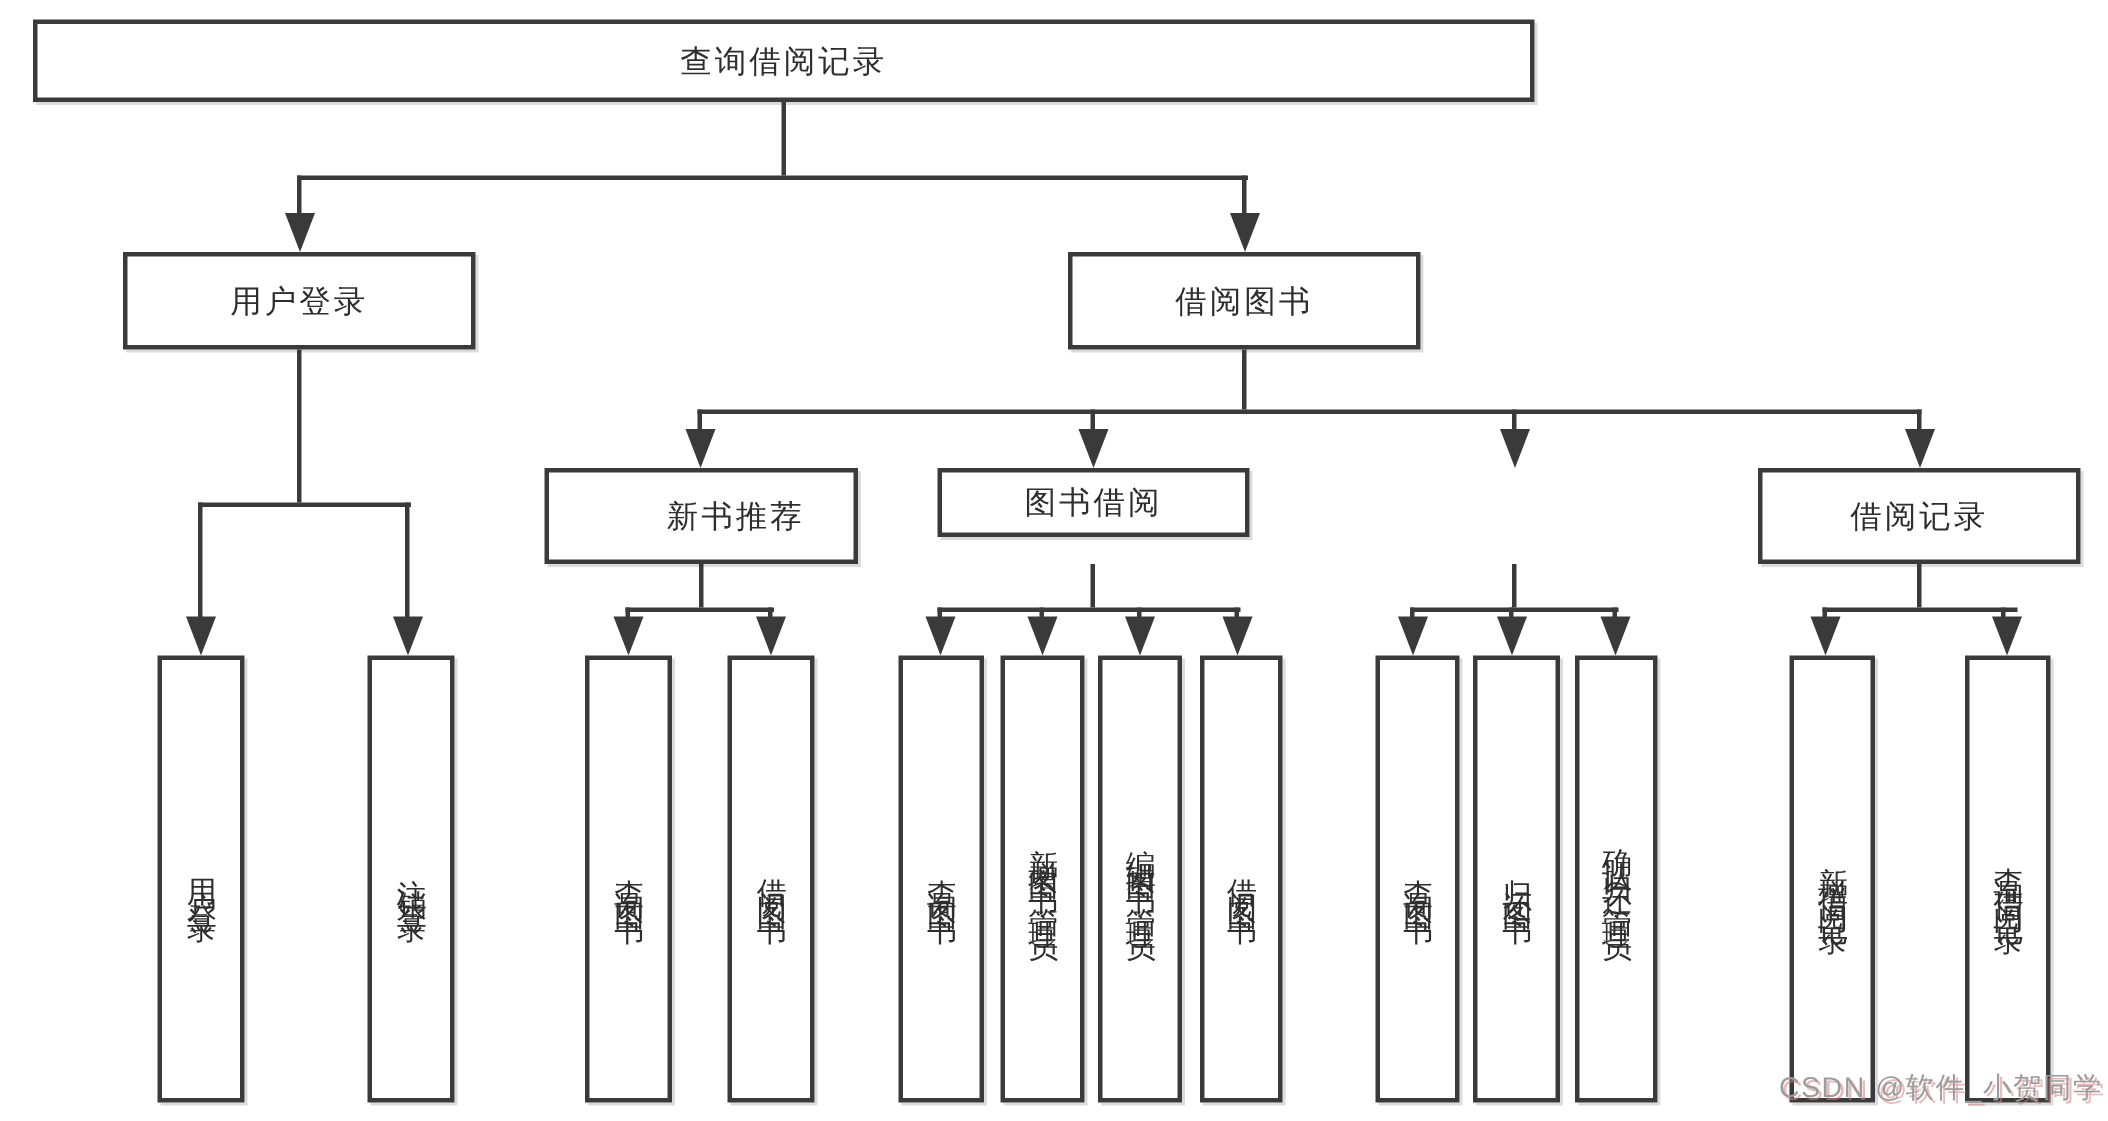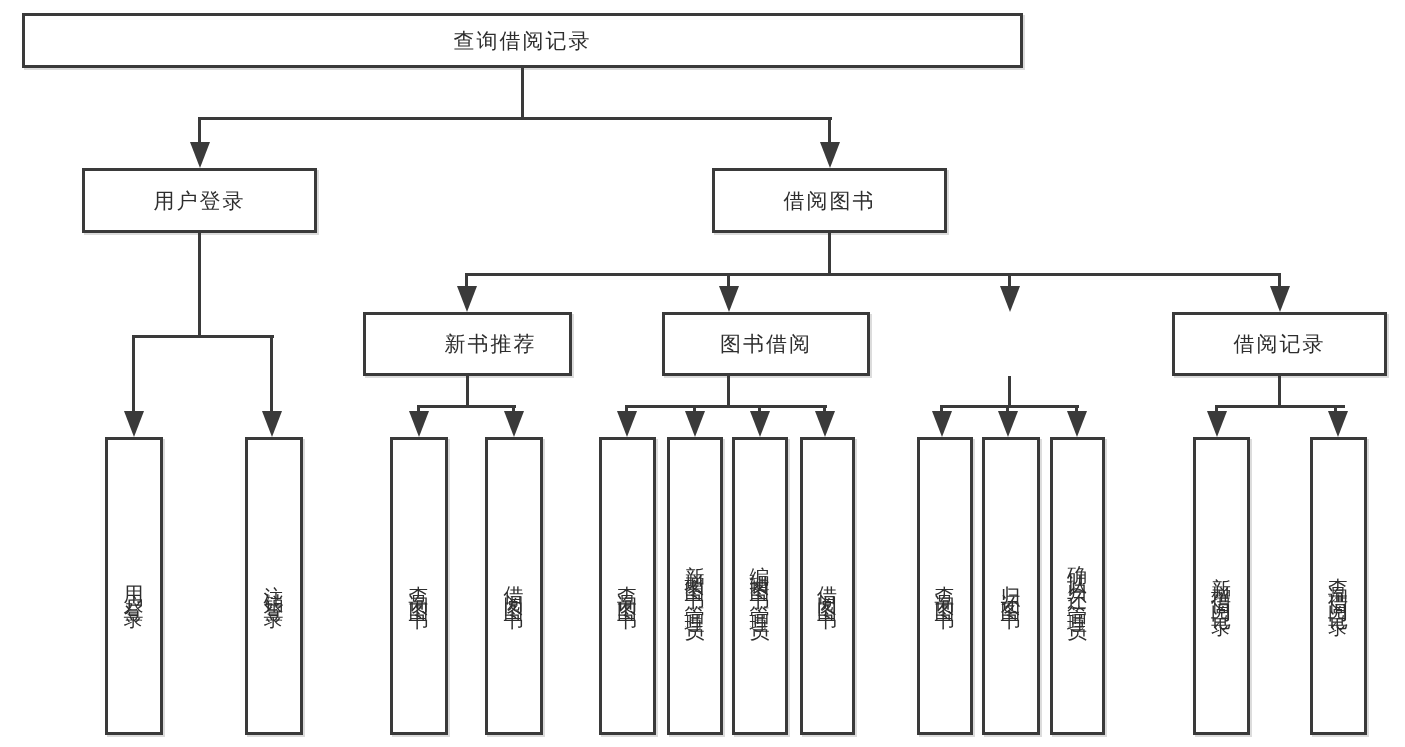--- a/index.html
+++ b/index.html
@@ -34,21 +34,21 @@
 <body>
 
 <div id="canvas">
 
   <div class="box" style="left:22px;top:13px;width:1001px;height:55px;">查询借阅记录</div>
 
   <div class="box" style="left:82px;top:168px;width:235px;height:65px;">用户登录</div>
   <div class="box" style="left:712px;top:168px;width:235px;height:65px;">借阅图书</div>
 
   <div class="box" style="left:363px;top:312px;width:209px;height:64px;padding-left:46px;">新书推荐</div>
-  <div class="box" style="left:662px;top:312px;width:208px;height:64px;">图书借阅</div>
+  <div class="box" style="left:625px;top:312px;width:208px;height:46px;">图书借阅</div>
   <div class="box" style="left:1172px;top:312px;width:215px;height:64px;">借阅记录</div>
 
   <div class="box vbox" style="left:105px;top:437px;width:58px;height:298px;">用户登录</div>
   <div class="box vbox" style="left:245px;top:437px;width:58px;height:298px;">注销登录</div>
 
   <div class="box vbox" style="left:390px;top:437px;width:58px;height:298px;">查询图书</div>
   <div class="box vbox" style="left:485px;top:437px;width:58px;height:298px;">借阅图书</div>
 
   <div class="box vbox" style="left:599px;top:437px;width:57px;height:298px;">查询图书</div>
   <div class="box vbox" style="left:667px;top:437px;width:56px;height:298px;">新增图书（管理员）</div>
@@ -114,14 +114,15 @@
   <div class="line" style="left:1075px;top:405px;width:3px;height:10px;"></div>
   <div class="arrow" style="left:1067px;top:411px;"></div>
 
   <div class="line" style="left:1278px;top:376px;width:3px;height:29px;"></div>
   <div class="line" style="left:1215px;top:405px;width:130px;height:3px;"></div>
   <div class="line" style="left:1215px;top:405px;width:3px;height:10px;"></div>
   <div class="arrow" style="left:1207px;top:411px;"></div>
   <div class="line" style="left:1334px;top:405px;width:3px;height:10px;"></div>
   <div class="arrow" style="left:1328px;top:411px;"></div>
 
+  <div class="watermark">CSDN @软件_小贺同学</div>
 
 </div>
 
 </body></html>

